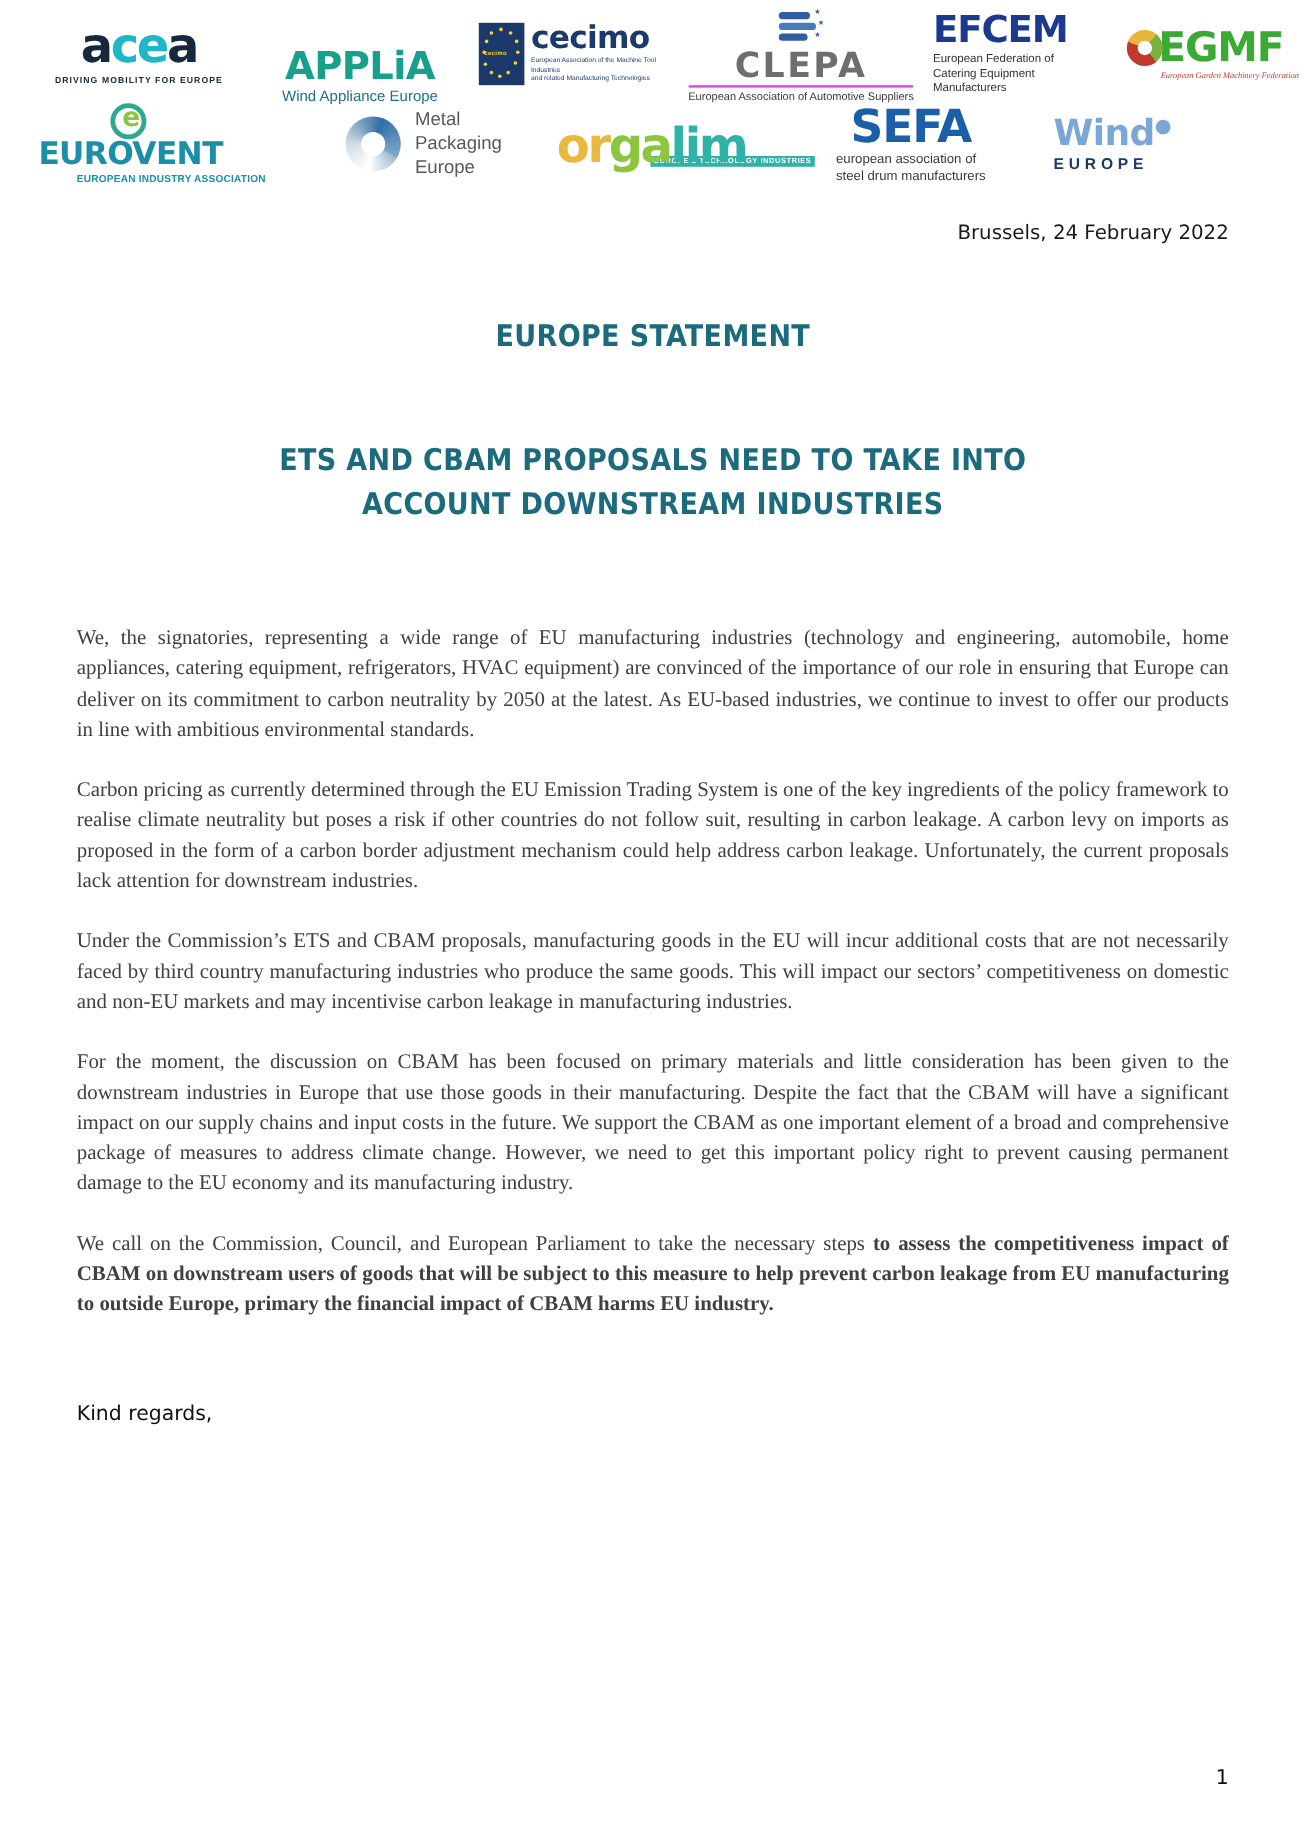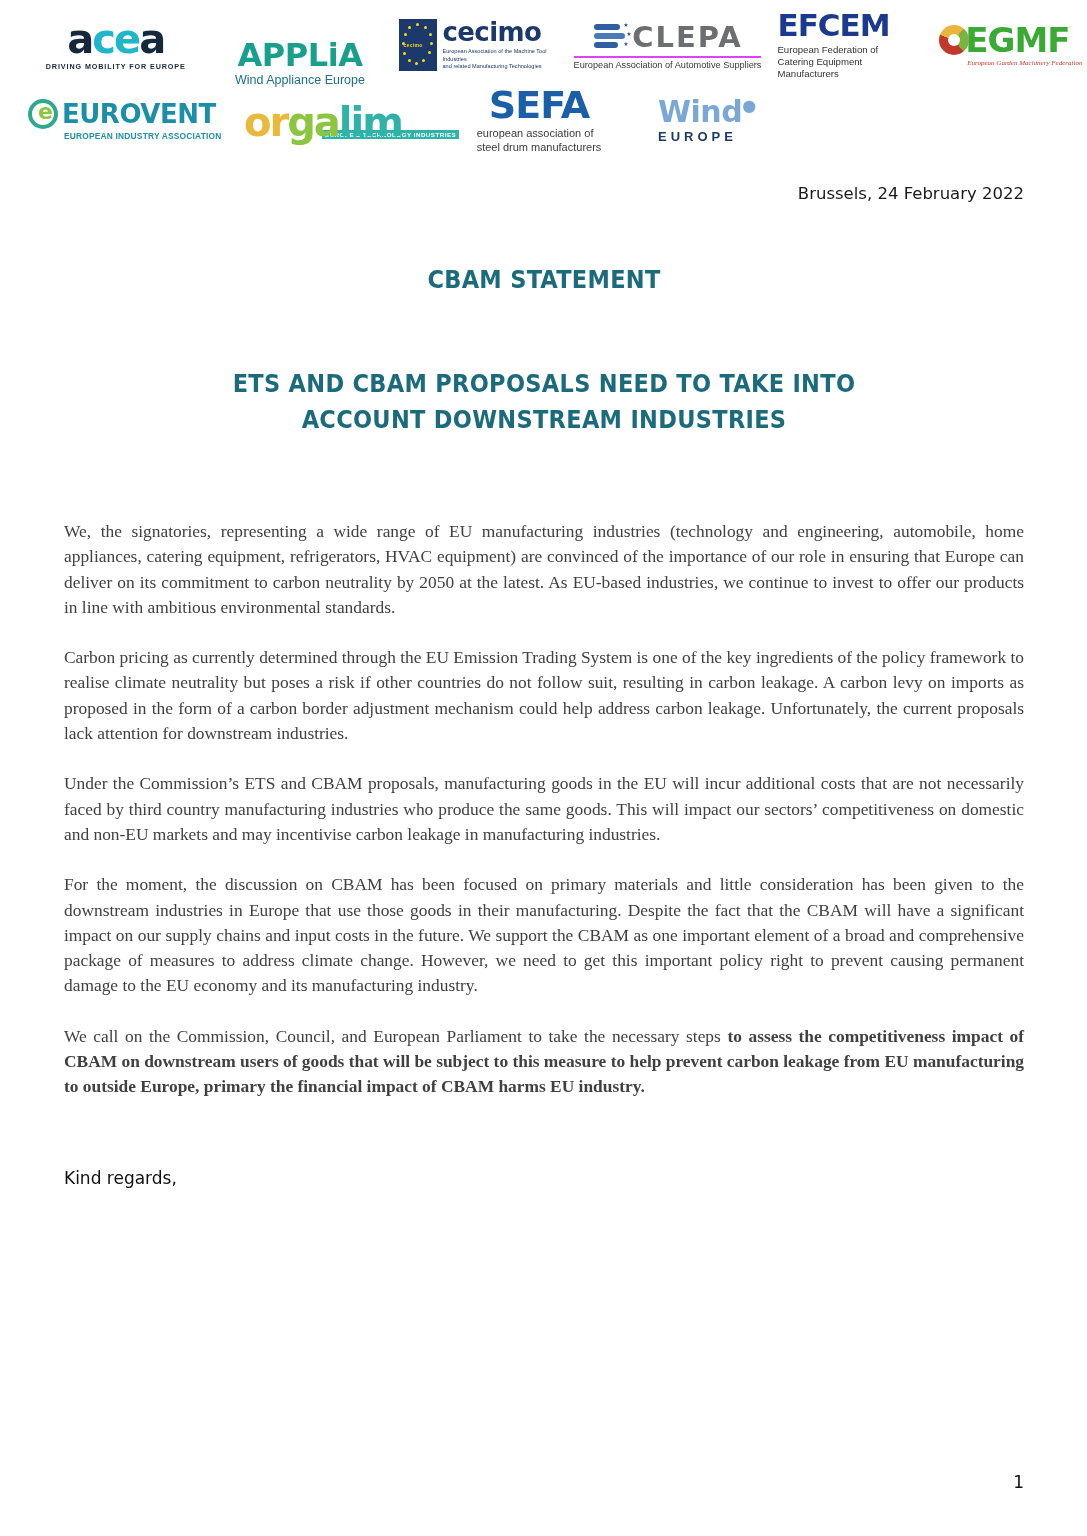--- a/index.html
+++ b/index.html
@@ -118,21 +118,21 @@
   .cecimo-tag {
     font-family: "Liberation Sans", sans-serif;
     font-size: 5.6px;
     color: #1b3a6b;
     line-height: 1.35;
     margin-top: 3px;
   }
 
   
   .logo-clepa { width: 200px; margin-left: 18px; flex-direction: column; }
-  .clepa-top { display: flex; align-items: center; }
+  .clepa-top { display: flex; align-items: center; flex-direction: column; }
   .clepa-mark {
     width: 40px; height: 34px; position: relative; flex: none;
   }
   .clepa-mark .bar {
     position: absolute; left: 2px; height: 6px; border-radius: 3px;
     background: #2f5fa0;
   }
   .clepa-mark .b1 { top: 4px;  width: 26px; }
   .clepa-mark .b2 { top: 13px; width: 31px; background:#4a7ab8; }
   .clepa-mark .b3 { top: 22px; width: 24px; }
@@ -203,21 +203,21 @@
     font-style: italic;
     font-size: 7px;
     color: #c0392b;
     margin-top: 2px;
     margin-left: 28px;
     white-space: nowrap;
   }
 
   
   .logo-eurovent { width: 200px; margin-left: 28px; align-items: flex-start; }
-  .eurovent-top { display: flex; align-items: center; }
+  .eurovent-top { display: flex; align-items: center; flex-direction: column; }
   .eurovent-mark {
     width: 30px; height: 30px; border-radius: 50%;
     border: 4px solid #2fa98e;
     position: relative; flex: none;
     box-sizing: border-box;
   }
   .eurovent-mark::before {
     content:"e"; position:absolute; left:6px; top:-4px;
     font-family:"DejaVu Sans", sans-serif; font-size: 22px;
     font-weight: bold; color:#8cc63f;
@@ -464,20 +464,28 @@
     <div class="logo-row logo-row-2">
 
       <div class="logo logo-eurovent">
         <div class="eurovent-top">
           <div class="eurovent-mark"></div>
           <div class="eurovent-word">EUROVENT</div>
         </div>
         <div class="eurovent-tag">EUROPEAN INDUSTRY ASSOCIATION</div>
       </div>
 
+      <div class="logo logo-mpe">
+        <div class="mpe-mark"></div>
+        <div class="mpe-text">
+          <div>Metal</div>
+          <div>Packaging</div>
+          <div>Europe</div>
+        </div>
+      </div>
 
       <div class="logo logo-orgalim">
         <div class="orgalim-word">or<span class="og-green">ga</span><span class="og-teal">lim</span></div>
         <div class="orgalim-tag">EUROPE'S TECHNOLOGY INDUSTRIES</div>
       </div>
 
       <div class="logo logo-sefa">
         <div class="sefa-word">SEFA</div>
         <div class="sefa-tag">
           <div>european association of</div>
@@ -490,21 +498,21 @@
         <div class="wind-tag">EUROPE</div>
       </div>
 
     </div>
   </div>
 
   <div class="doc">
 
     <div class="date-line">Brussels, 24 February 2022</div>
 
-    <div class="doc-title">CBAM STATEMENT</div>
+    <div class="doc-title">EUROPE STATEMENT</div>
 
     <div class="doc-subtitle">
       <span>ETS AND CBAM PROPOSALS NEED TO TAKE INTO</span><br>
       <span>ACCOUNT DOWNSTREAM INDUSTRIES</span>
     </div>
 
     <div class="body-block">
       <p class="para">We, the signatories, representing a wide range of EU manufacturing industries (technology and engineering, automobile, home appliances, catering equipment, refrigerators, HVAC equipment) are convinced of the importance of our role in ensuring that Europe can deliver on its commitment to carbon neutrality by 2050 at the latest.  As EU-based industries, we continue to invest to offer our products in line with ambitious environmental standards.</p>
       <p class="para">Carbon pricing as currently determined through the EU Emission Trading System is one of the key ingredients of the policy framework to realise climate neutrality but poses a risk if other countries do not follow suit, resulting in carbon leakage. A carbon levy on imports as proposed in the form of a carbon border adjustment mechanism could help address carbon leakage. Unfortunately, the current proposals lack attention for downstream industries.</p>
       <p class="para">Under the Commission’s ETS and CBAM proposals, manufacturing goods in the EU will incur additional costs that are not necessarily faced by third country manufacturing industries who produce the same goods.  This will impact our sectors’ competitiveness on domestic and non-EU markets and may incentivise carbon leakage in manufacturing industries.</p>

